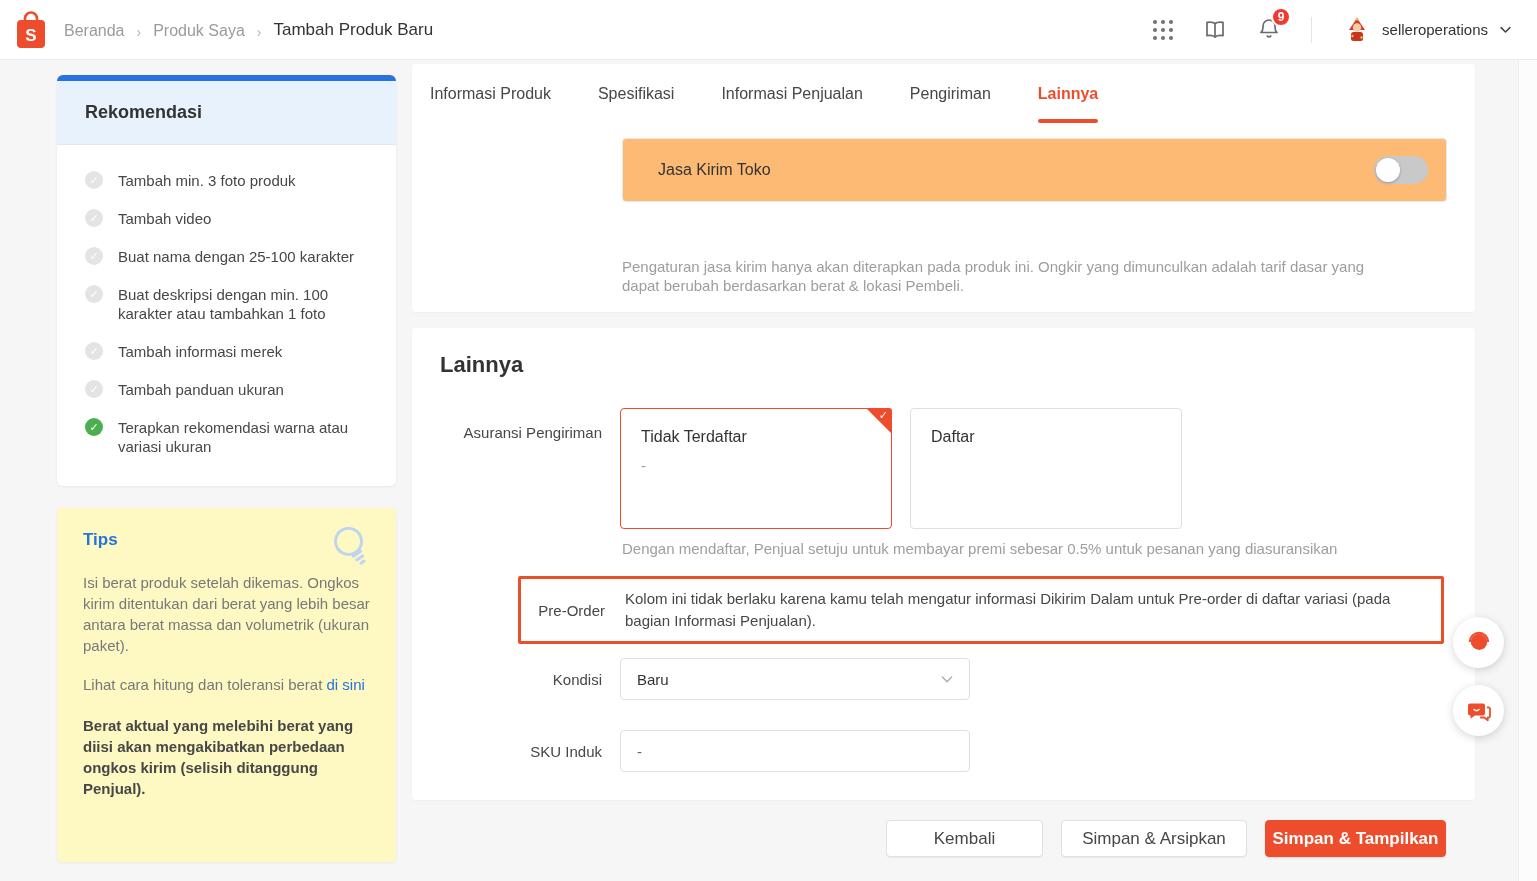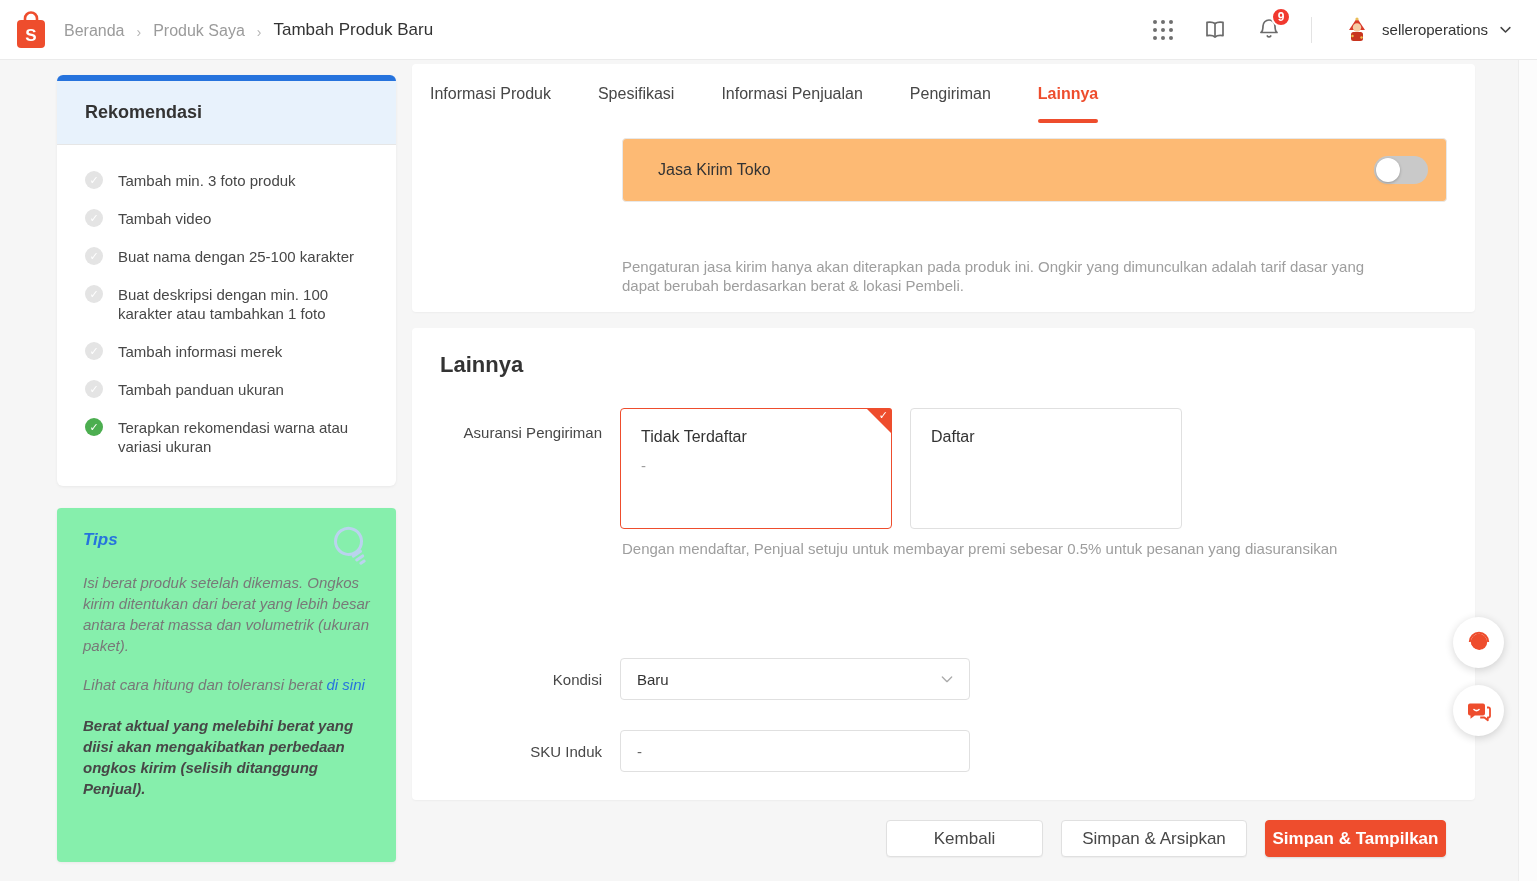--- a/index.html
+++ b/index.html
@@ -52,22 +52,22 @@
   .reco-list { padding:26px 24px 30px 28px; display:flex; flex-direction:column; gap:19px; }
   .reco-item { display:flex; gap:15px; font-size:15px; color:#474747; line-height:19px; }
   .check-circle {
     flex:0 0 auto; width:18px; height:18px; border-radius:50%;
     background:#e4e4e4; color:#fff; font-size:11px; line-height:18px; text-align:center;
   }
   .check-circle.done { background:#4cae50; }
 
   .tips-card {
     position:absolute; left:57px; top:508px; width:339px; height:354px;
-    background:#86efac; border-radius:4px; box-shadow:0 1px 3px rgba(0,0,0,.06);
-    padding:22px 26px; overflow:hidden;font-style:italic;
+    background:#fef9c3; border-radius:4px; box-shadow:0 1px 3px rgba(0,0,0,.06);
+    padding:22px 26px; overflow:hidden;
   }
   .tips-title { color:#2673dd; font-size:17px; font-weight:600; margin-bottom:22px; }
   .bulb { position:absolute; top:12px; right:18px; transform:rotate(-34deg); opacity:.95; }
   .tips-heading { font-size:17px; font-weight:bold; color:#333; margin-bottom:16px; }
   .tips-body { font-size:15px; color:#787878; line-height:21px; margin-bottom:18px; }
   .tips-linkline { font-size:15px; color:#787878; line-height:21px; margin-bottom:20px; }
   .tips-link { color:#2673dd; cursor:pointer; }
   .tips-bold { font-size:15px; font-weight:bold; color:#474747; line-height:21px; }
 
   
@@ -300,20 +300,24 @@
       <span class="corner-check">✓</span>
       <div class="ins-title">Tidak Terdaftar</div>
       <div class="ins-desc">-</div>
     </div>
     <div class="ins-card">
       <div class="ins-title">Daftar</div>
     </div>
   </div>
   <div class="ins-note">Dengan mendaftar, Penjual setuju untuk membayar premi sebesar 0.5% untuk pesanan yang diasuransikan</div>
 
+  <div class="preorder-box">
+    <span class="preorder-label">Pre-Order</span>
+    <span class="preorder-msg">Kolom ini tidak berlaku karena kamu telah mengatur informasi Dikirim Dalam untuk Pre-order di daftar variasi (pada bagian Informasi Penjualan).</span>
+  </div>
 
   <div class="f-label cond-label">Kondisi</div>
   <div class="select-box">
     <span>Baru</span>
     <svg width="16" height="16" viewBox="0 0 24 24" fill="none" stroke="#ababab" stroke-width="2" stroke-linecap="round" stroke-linejoin="round">
         <path d="M5 9l7 7 7-7"></path>
       </svg>
   </div>
 
   <div class="f-label sku-label">SKU Induk</div>

